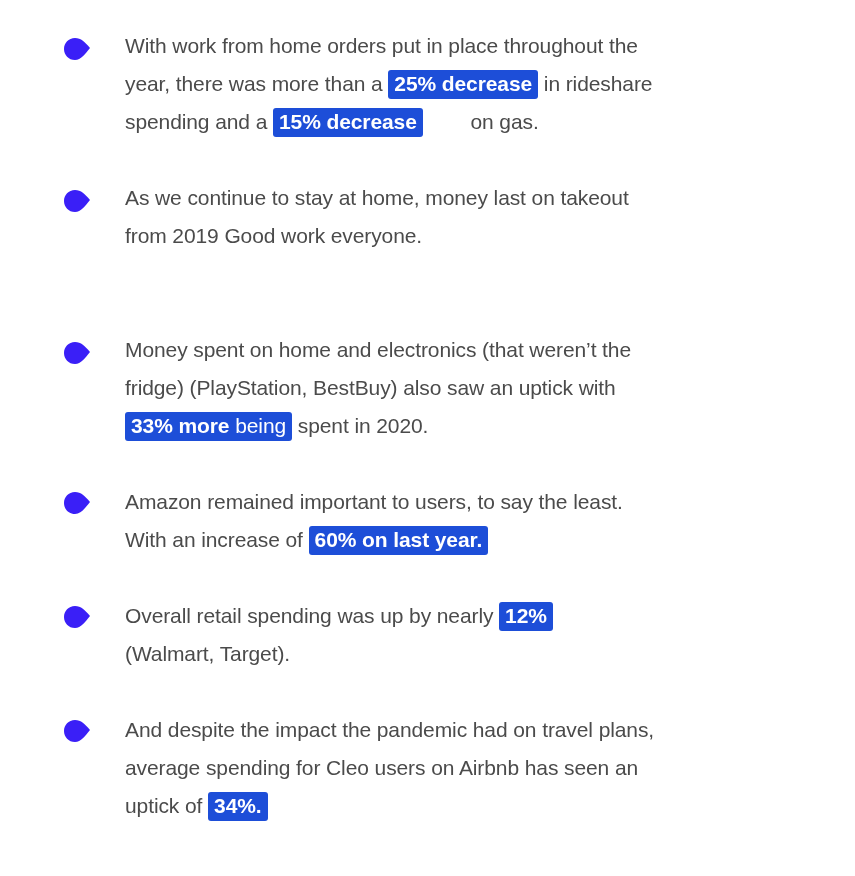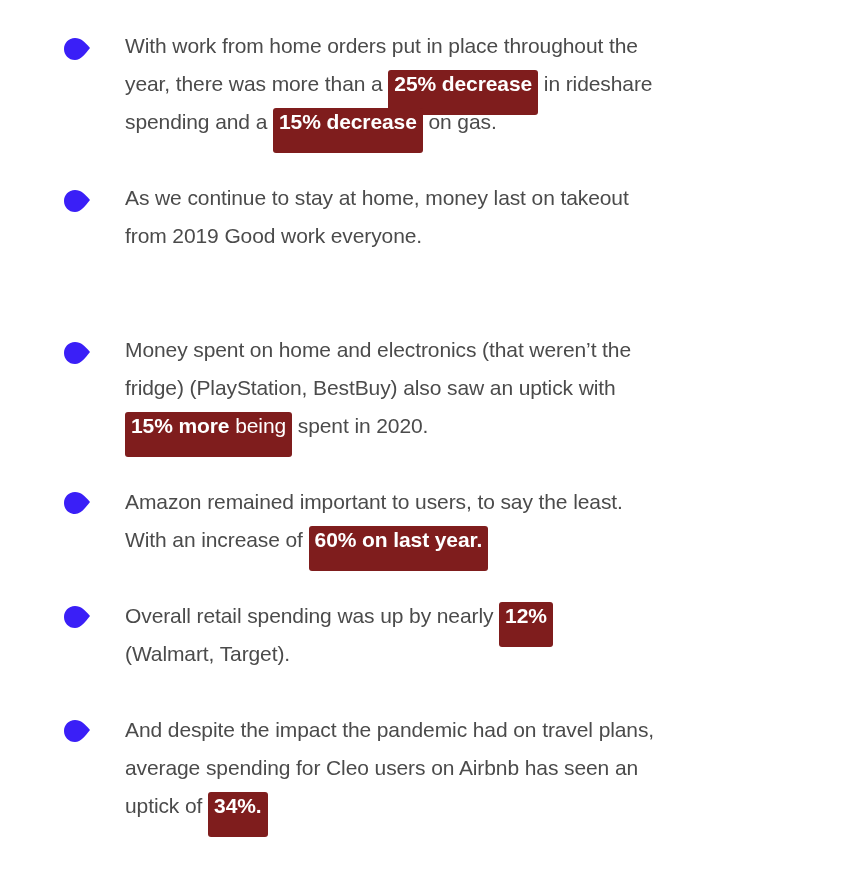--- a/index.html
+++ b/index.html
@@ -37,43 +37,43 @@
       position: absolute;
       left: 125px;
       width: 680px;
       font-size: 21px;
       line-height: 38px;
       letter-spacing: -0.1px;
       white-space: nowrap;
     }
     .line { display: block; height: 38px; }
     .hl {
-      background: #7f1d1d;
+      background: #1d4ed8;
       color: #ffffff;
       border-radius: 3px;
-      padding: 2px 6px 20px 6px;
+      padding: 2px 6px 4px 6px;
       font-weight: bold;
     }
     .hl .normal { font-weight: normal; }
   </style>
 </head>
 <body>
 
 <div class="list">
 
   <div class="item" style="top:0px;">
     <span class="bullet" style="top:10px;">
       <svg width="28" height="24" viewBox="0 0 28 24">
           <path d="M12 1 C18 1 22 5 27 11 C22 17 18 23 12 23 C5.5 23 1 18 1 12 C1 6 5.5 1 12 1 Z" fill="#3a1ff7"></path>
         </svg>
     </span>
     <div class="text">
       <span class="line"><span style="white-space: pre;">With work from home orders put in place throughout the</span></span>
       <span class="line"><span style="white-space: pre;">year, there was more than a </span><span class="hl">25% decrease</span><span style="white-space: pre;"> in rideshare</span></span>
-      <span class="line"><span style="white-space: pre;">spending and a </span><span class="hl">15% decrease</span><span style="white-space: pre;"> on gas.</span></span>
+      <span class="line"><span style="white-space: pre;">spending and a </span><span class="hl">15% decrease</span><span style="white-space: pre; margin-left: 42px;"> on gas.</span></span>
     </div>
   </div>
 
   <div class="item" style="top:152px;">
     <span class="bullet" style="top:10px;">
       <svg width="28" height="24" viewBox="0 0 28 24">
           <path d="M12 1 C18 1 22 5 27 11 C22 17 18 23 12 23 C5.5 23 1 18 1 12 C1 6 5.5 1 12 1 Z" fill="#3a1ff7"></path>
         </svg>
     </span>
     <div class="text">
@@ -84,21 +84,21 @@
 
   <div class="item" style="top:304px;">
     <span class="bullet" style="top:10px;">
       <svg width="28" height="24" viewBox="0 0 28 24">
           <path d="M12 1 C18 1 22 5 27 11 C22 17 18 23 12 23 C5.5 23 1 18 1 12 C1 6 5.5 1 12 1 Z" fill="#3a1ff7"></path>
         </svg>
     </span>
     <div class="text">
       <span class="line"><span style="white-space: pre;">Money spent on home and electronics (that weren’t the</span></span>
       <span class="line"><span style="white-space: pre;">fridge) (PlayStation, BestBuy) also saw an uptick with</span></span>
-      <span class="line"><span class="hl"><span>15% more</span><span class="normal" style="white-space: pre;"> being</span></span><span style="white-space: pre;"> spent in 2020.</span></span>
+      <span class="line"><span class="hl"><span>33% more</span><span class="normal" style="white-space: pre;"> being</span></span><span style="white-space: pre;"> spent in 2020.</span></span>
     </div>
   </div>
 
   <div class="item" style="top:456px;">
     <span class="bullet" style="top:8px;">
       <svg width="28" height="24" viewBox="0 0 28 24">
           <path d="M12 1 C18 1 22 5 27 11 C22 17 18 23 12 23 C5.5 23 1 18 1 12 C1 6 5.5 1 12 1 Z" fill="#3a1ff7"></path>
         </svg>
     </span>
     <div class="text">

